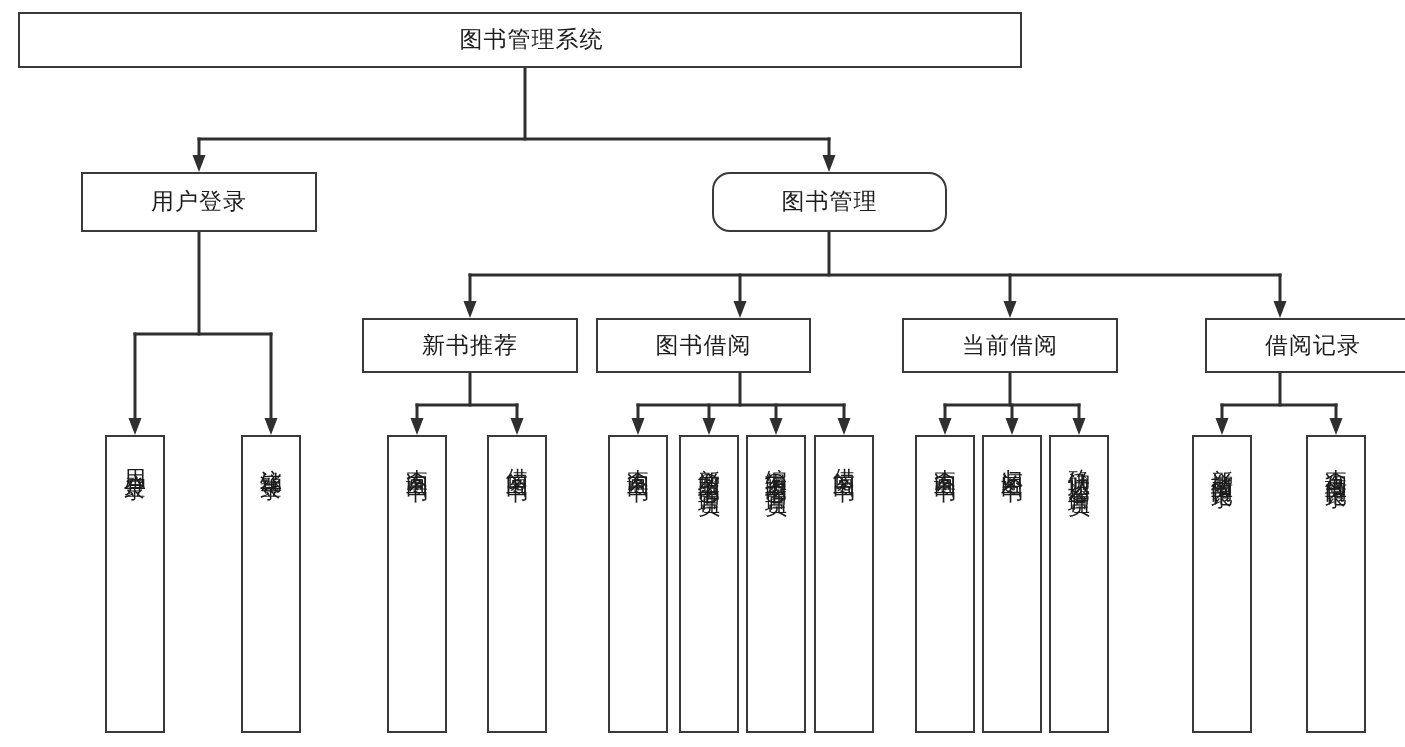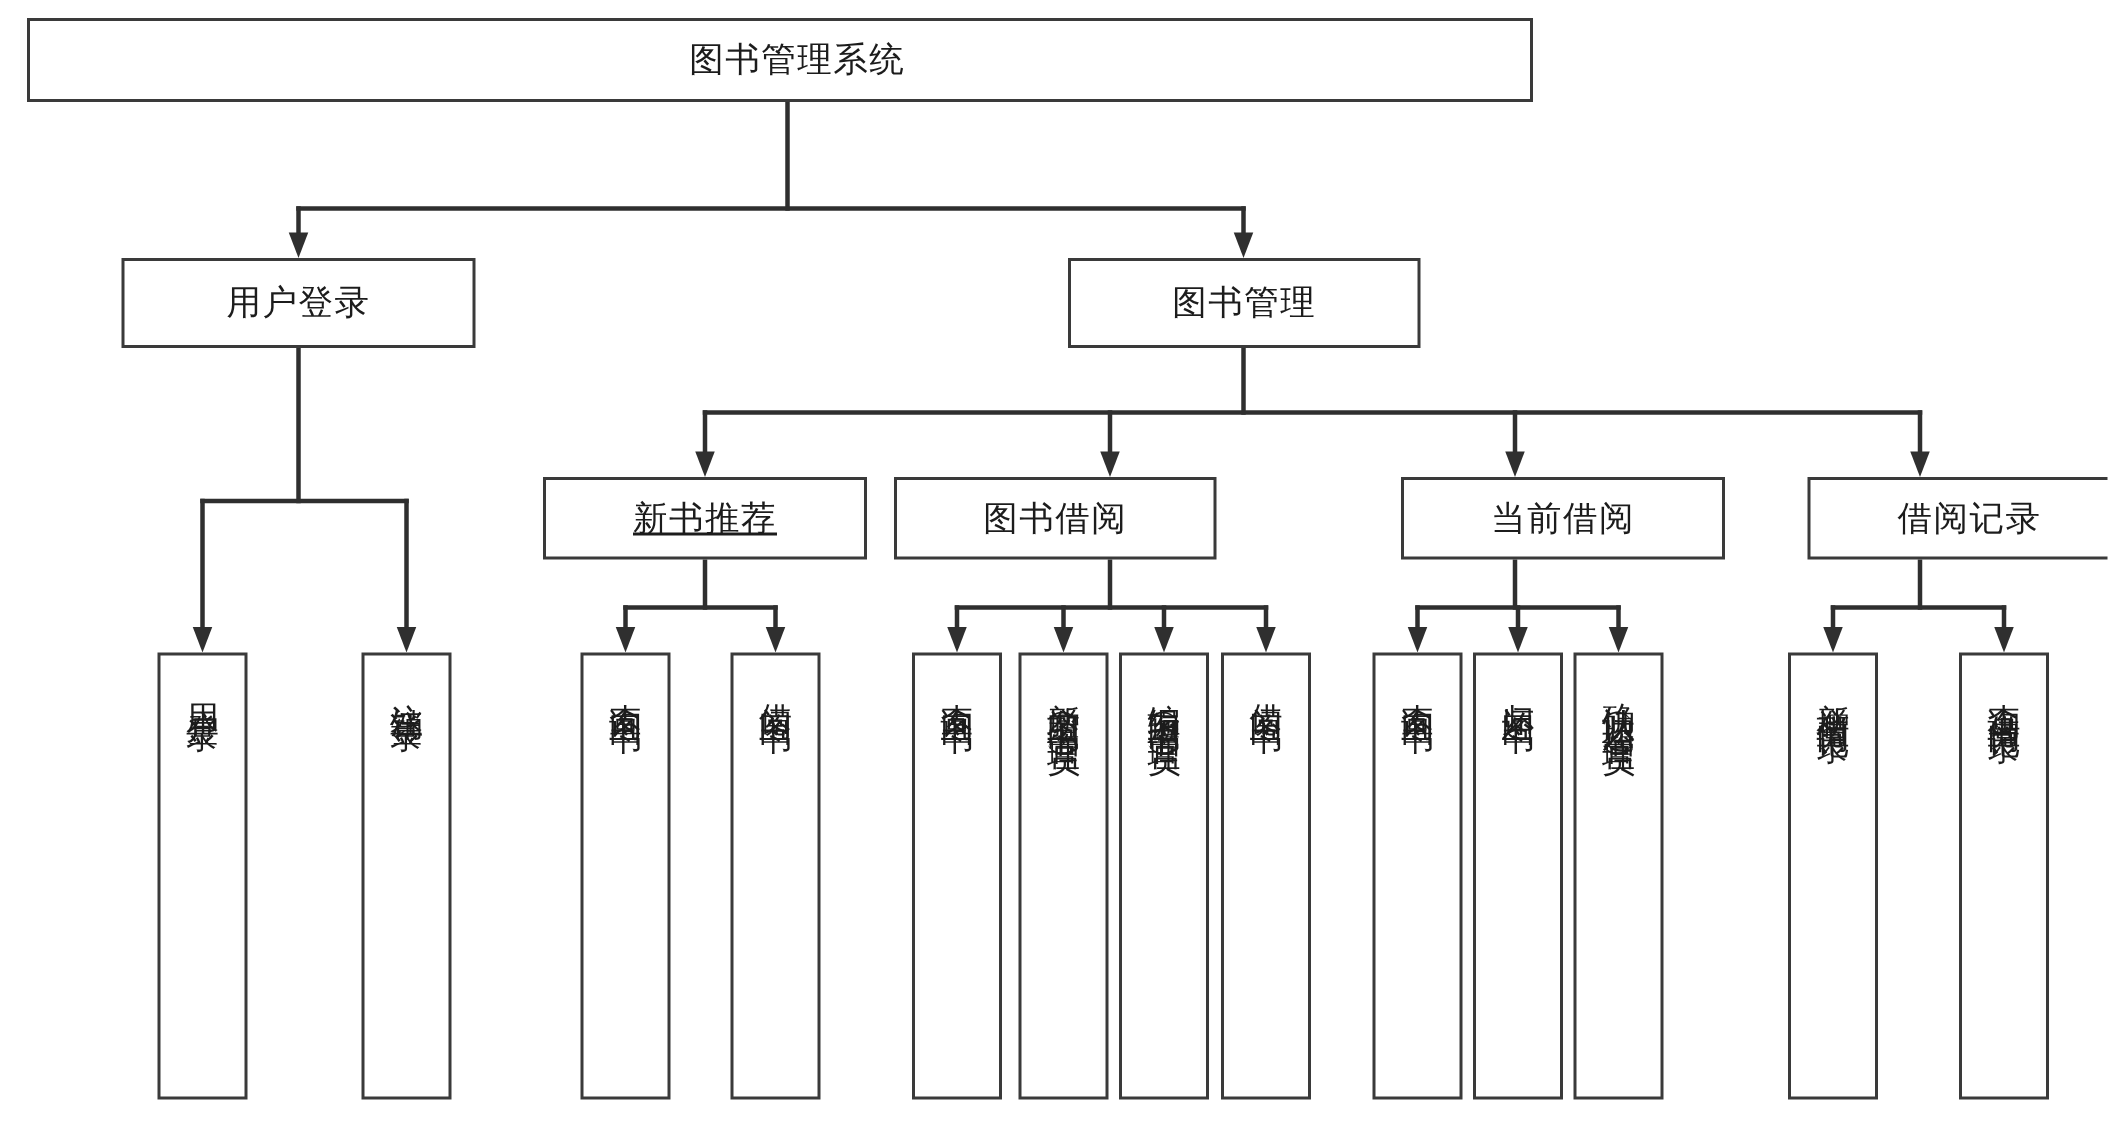--- a/index.html
+++ b/index.html
@@ -131,30 +131,30 @@
       </g>
   </svg>
 
   <div id="node-layer">
       <div class="node horiz" style="left: 18px; top: 12px; width: 1004px; height: 56px; padding-left: 23px;">
         <span class="node-label">图书管理系统</span>
       </div>
       <div class="node horiz" style="left: 81px; top: 172px; width: 236px; height: 60px;">
         <span class="node-label">用户登录</span>
       </div>
-      <div class="node horiz" style="left: 712px; top: 172px; width: 235px; height: 60px;">
+      <div class="node horiz" style="left: 712px; top: 172px; width: 235px; height: 60px; border-radius: 18px;">
         <span class="node-label">图书管理</span>
       </div>
-      <div class="node horiz" style="left: 362px; top: 318px; width: 216px; height: 55px; text-decoration: underline;">
+      <div class="node horiz" style="left: 362px; top: 318px; width: 216px; height: 55px;">
         <span class="node-label">新书推荐</span>
       </div>
       <div class="node horiz" style="left: 596px; top: 318px; width: 215px; height: 55px;">
         <span class="node-label">图书借阅</span>
       </div>
-      <div class="node horiz" style="left: 902px; top: 318px; width: 216px; height: 55px; margin-left: 32px;">
+      <div class="node horiz" style="left: 902px; top: 318px; width: 216px; height: 55px;">
         <span class="node-label">当前借阅</span>
       </div>
       <div class="node horiz" style="left: 1172px; top: 318px; width: 216px; height: 55px; margin-left: 33px;">
         <span class="node-label">借阅记录</span>
       </div>
       <div class="node vert" style="left: 105px; top: 435px; width: 60px; height: 298px;">
         <span class="node-label">用户登录</span>
       </div>
       <div class="node vert" style="left: 241px; top: 435px; width: 60px; height: 298px;">
         <span class="node-label">注销登录</span>

